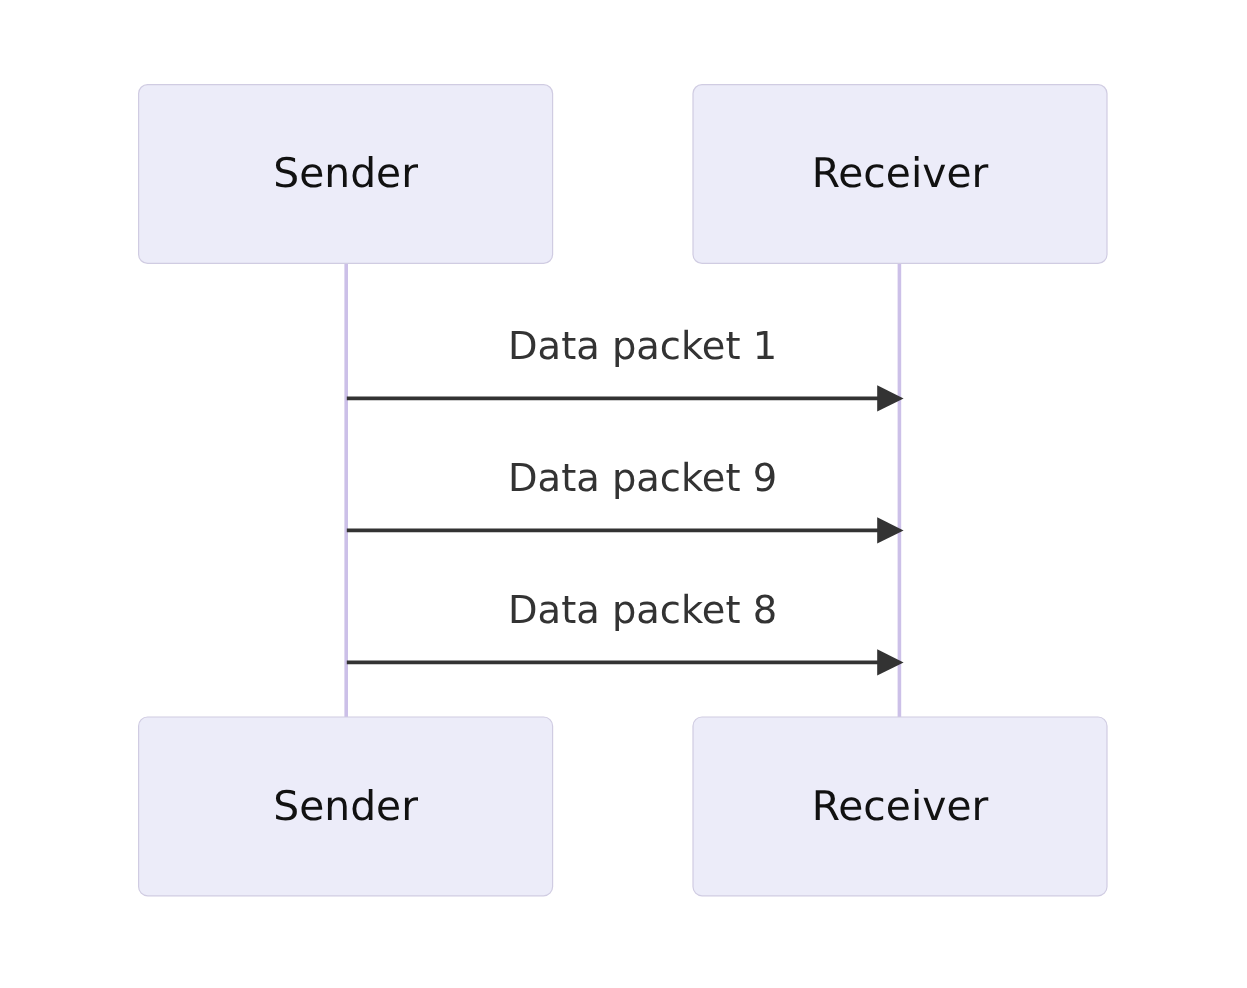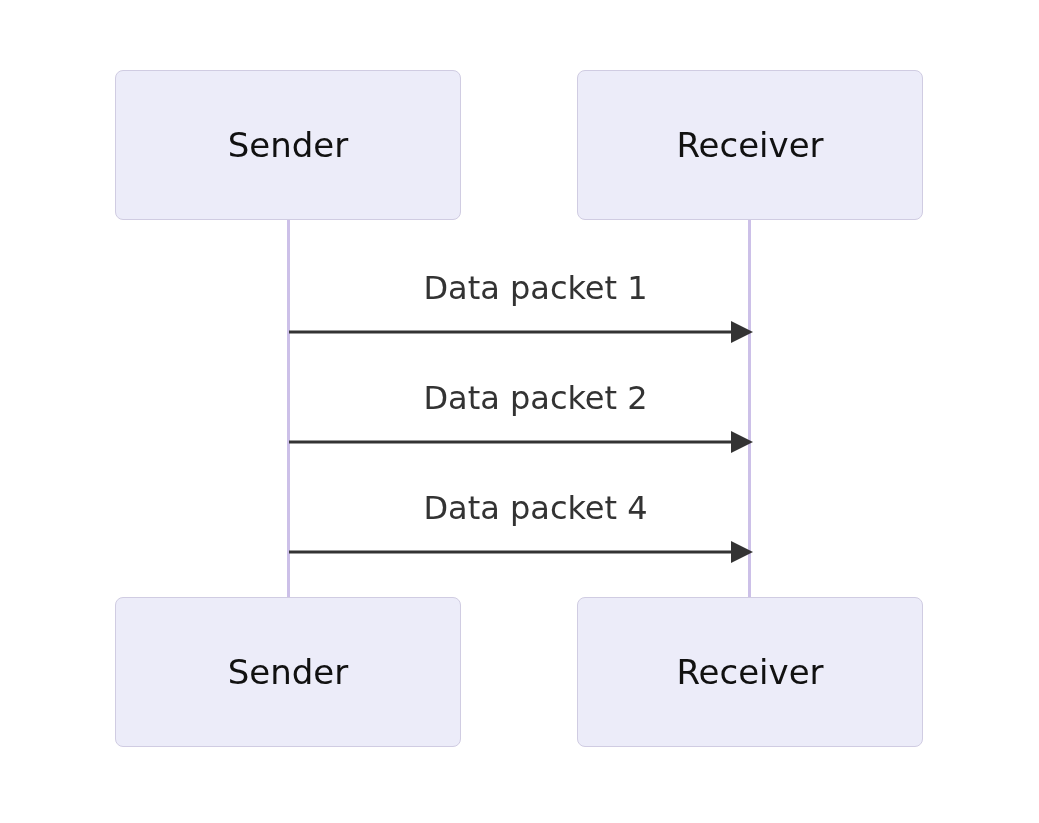--- a/index.html
+++ b/index.html
@@ -87,22 +87,22 @@
   </div>
 
   <div class="actor-box actor-bottom-sender">
     <span>Sender</span>
   </div>
   <div class="actor-box actor-bottom-receiver">
     <span>Receiver</span>
   </div>
 
   <div class="message-label message-label-1">Data packet 1</div>
-  <div class="message-label message-label-2">Data packet 2</div>
-  <div class="message-label message-label-3">Data packet 4</div>
+  <div class="message-label message-label-2">Data packet 9</div>
+  <div class="message-label message-label-3">Data packet 8</div>
 
   <svg class="arrow-overlay" viewBox="0 0 1039 823" xmlns="http://www.w3.org/2000/svg">
     <g>
       <line class="arrow-line" x1="289" y1="332" x2="733" y2="332"></line>
       <polygon class="arrow-head" points="731,321 753,332 731,343"></polygon>
     </g>
     <g>
       <line class="arrow-line" x1="289" y1="442" x2="733" y2="442"></line>
       <polygon class="arrow-head" points="731,431 753,442 731,453"></polygon>
     </g>

